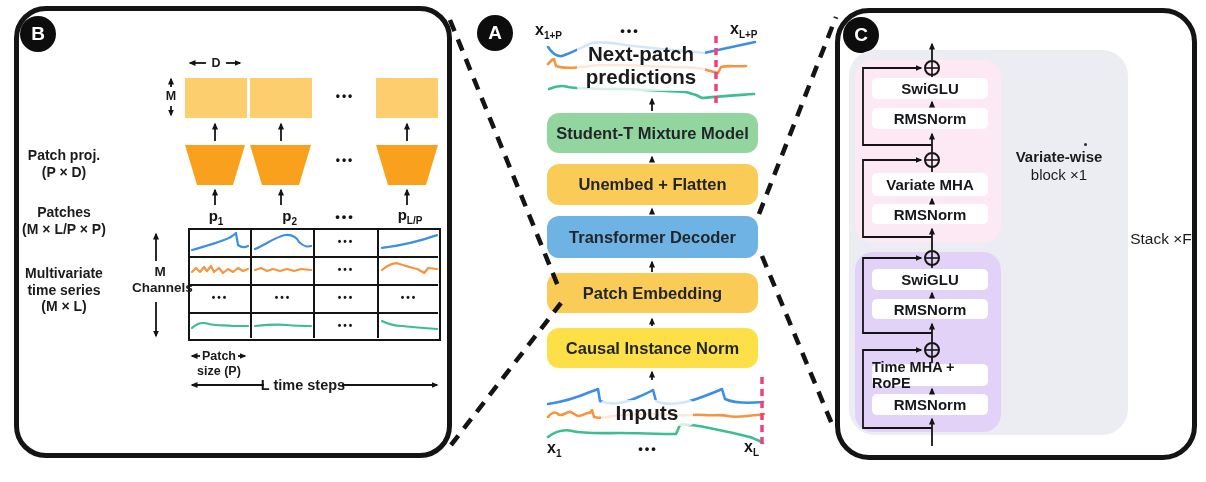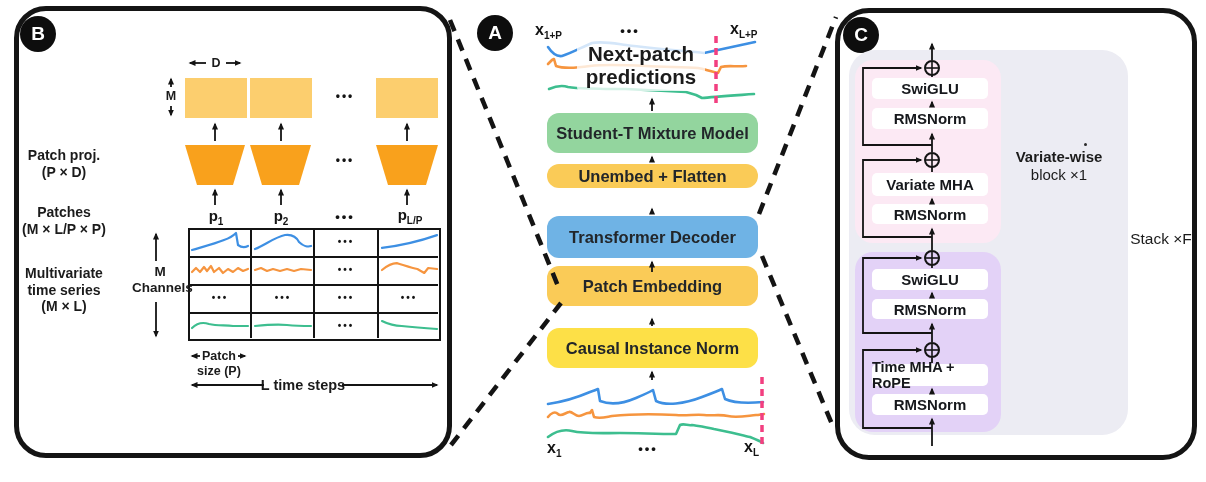--- a/index.html
+++ b/index.html
@@ -59,21 +59,21 @@
   <div class="lbl" style="left:204px;top:56px;width:24px;font-size:12.5px;">D</div>
   <div class="lbl" style="left:160px;top:89px;width:22px;font-size:12.5px;">M</div>
 
   <div class="embedbox" style="left:185px;top:78px;"></div>
   <div class="embedbox" style="left:250px;top:78px;"></div>
   <div class="embedbox" style="left:376px;top:78px;"></div>
   <div class="dots" style="left:325px;top:89px;width:40px;font-size:12px;">•••</div>
   <div class="dots" style="left:325px;top:153px;width:40px;font-size:12px;">•••</div>
 
   <div class="plbl" style="left:200px;top:207px;width:32px;"><span>p</span><sub>1</sub></div>
-  <div class="plbl" style="left:265px;top:207px;width:32px;"><span>p</span><sub>2</sub></div>
+  <div class="plbl" style="left:265px;top:207px;width:32px;text-align:right;"><span>p</span><sub>2</sub></div>
   <div class="dots" style="left:325px;top:209px;width:40px;font-size:13px;">•••</div>
   <div class="plbl" style="left:392px;top:206px;width:36px;"><span>p</span><sub>L/P</sub></div>
 
   <div class="gridbox">
     <div class="gl" style="left:60px;top:0;width:2px;height:108px;"></div>
     <div class="gl" style="left:123px;top:0;width:2px;height:108px;"></div>
     <div class="gl" style="left:187px;top:0;width:2px;height:108px;"></div>
     <div class="gl" style="left:0;top:26px;width:248px;height:2px;"></div>
     <div class="gl" style="left:0;top:54px;width:248px;height:2px;"></div>
     <div class="gl" style="left:0;top:82px;width:248px;height:2px;"></div>
@@ -132,30 +132,31 @@
   <div class="xlbl" style="left:730px;top:20px;"><span>x</span><sub>L+P</sub></div>
 
   <svg style="left:546px;top:38px;" width="215" height="68" viewBox="0 0 215 68">
     <path class="wf" stroke="#3D8FE3" stroke-width="2.6" d="M2,9 C6,15 10,19 16,18 C26,15 36,9 46,5 C56,3 66,5 80,7 C110,11 140,13 158,15 C172,12 190,8 209,4"></path>
     <path class="wf" stroke="#F6953F" stroke-width="2.6" d="M2,26 L6,22 L8,21 L10,28 C18,31 30,30 44,28 C60,26 80,27 100,28 C120,29 140,29 152,30 C158,31 163,33 168,34 L172,35 L175,29 C182,27 190,29 200,28"></path>
     <path class="wf" stroke="#3DBE8F" stroke-width="2.6" d="M3,51 C10,48 16,47 22,49 C32,51 46,50 60,51 L80,51 C100,52 120,53 140,54 L150,57 L156,60 C165,59 180,58 208,56"></path>
   </svg>
   <div class="caption" style="left:577px;top:41px;width:128px;font-size:20.5px;padding:2px 0;">Next-patch predictions</div>
 
   <div class="ablock" style="top:113px;height:40px;background:#93D59E;">Student-T Mixture Model</div>
-  <div class="ablock" style="top:164px;height:24px;background:#FACB57;">Unembed + Flatten</div>
+  <div class="ablock" style="top:164px;height:41px;background:#FACB57;">Unembed + Flatten</div>
   <div class="ablock" style="top:216px;height:42px;background:#6FB3E5;">Transformer Decoder</div>
-  <div class="ablock" style="top:266px;height:40px;background:#FACB57;">Patch Embedding</div>
+  <div class="ablock" style="top:273px;height:40px;background:#FACB57;">Patch Embedding</div>
   <div class="ablock" style="top:328px;height:40px;background:#fde047;">Causal Instance Norm</div>
 
   <svg style="left:546px;top:381px;" width="220" height="66" viewBox="0 0 220 66">
     <path class="wf" stroke="#3D8FE3" stroke-width="2.6" d="M2,23 C16,21 30,17 44,11 C47,10 50,9 52,8 L54,20 C64,24 76,23 90,17 C97,14 104,11 107,9 L110,20 C120,25 138,23 156,16 C164,13 172,10 176,8 L179,18 C190,23 206,22 217,21"></path>
     <path class="wf" stroke="#F6953F" stroke-width="2.6" d="M2,36 C5,32 9,30 12,33 C15,36 19,32 23,31 C26,30 29,35 33,35 C37,35 40,31 44,32 L46,29 L48,36 C54,38 60,36 66,35 C85,33 110,33 130,34 C140,35 150,33 158,34 C166,35 174,33 182,35 C190,37 200,35 210,34 C213,34 216,33 218,33"></path>
     <path class="wf" stroke="#3DBE8F" stroke-width="2.6" d="M2,56 C10,50 18,48 26,50 C38,53 56,52 74,52 C92,52 110,53 130,53 L134,44 C138,42 142,45 146,44 C152,45 160,46 168,48 C180,50 195,54 204,56 C209,58 214,60 217,62"></path>
   </svg>
+  <div class="caption" style="left:601px;top:400px;width:92px;font-size:21px;padding:1px 0;">Inputs</div>
 
   <div class="xlbl" style="left:547px;top:439px;"><span>x</span><sub>1</sub></div>
   <div class="dots" style="left:626px;top:441px;width:44px;font-size:13px;">•••</div>
   <div class="xlbl" style="left:744px;top:438px;"><span>x</span><sub>L</sub></div>
 
   <div class="panel" style="left:835px;top:8px;width:362px;height:452px;border-radius:34px;"></div>
   <div class="badge" style="left:843px;top:17px;">C</div>
   <div class="grayp"></div>
   <div class="blockp" style="top:60px;height:183px;background:#FCE9F4;"></div>
   <div class="blockp" style="top:252px;height:180px;background:#E3D2F7;"></div>

